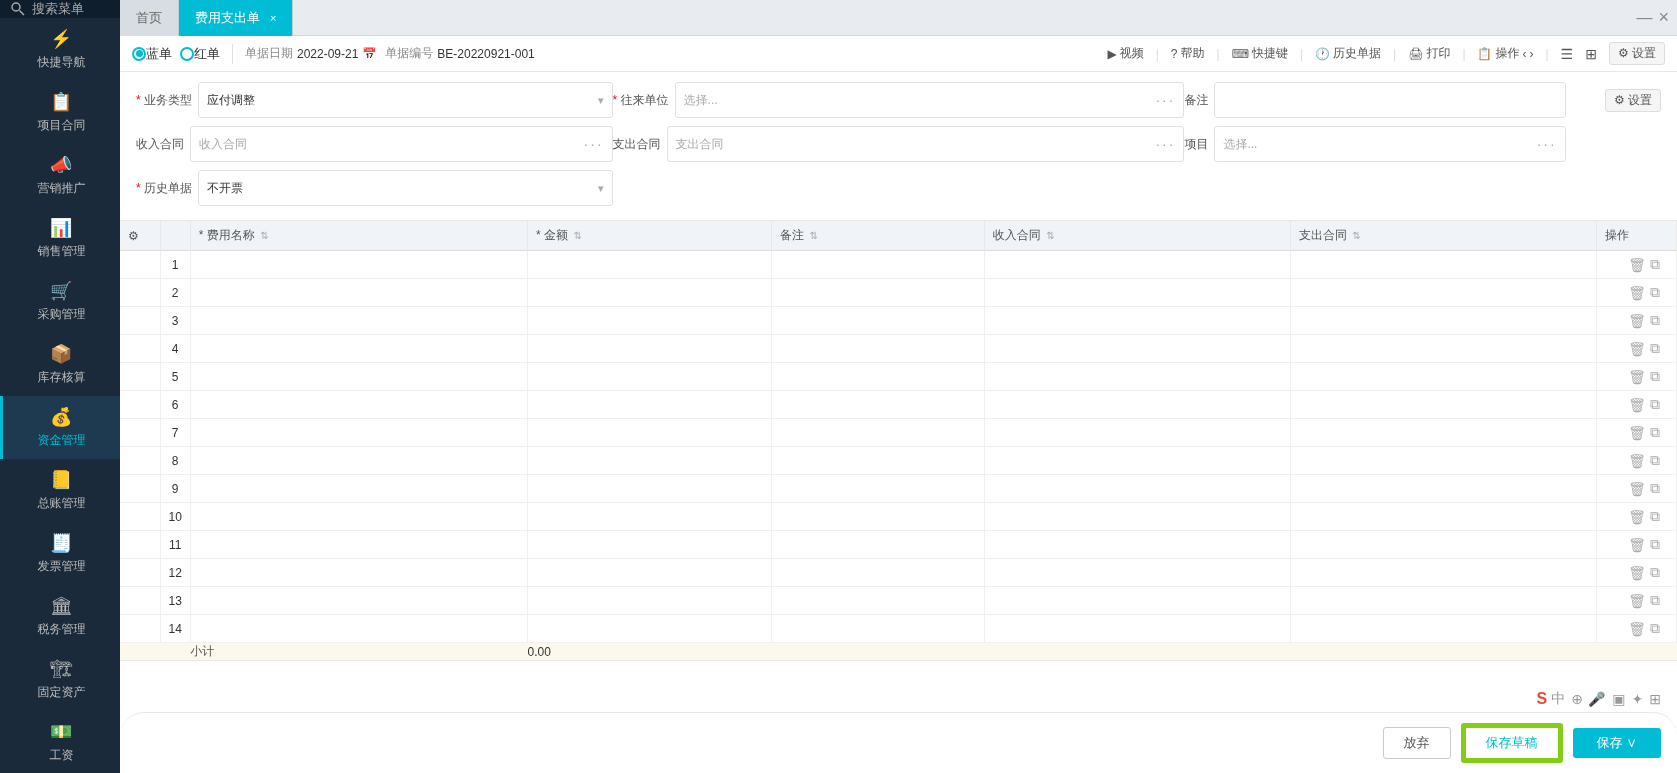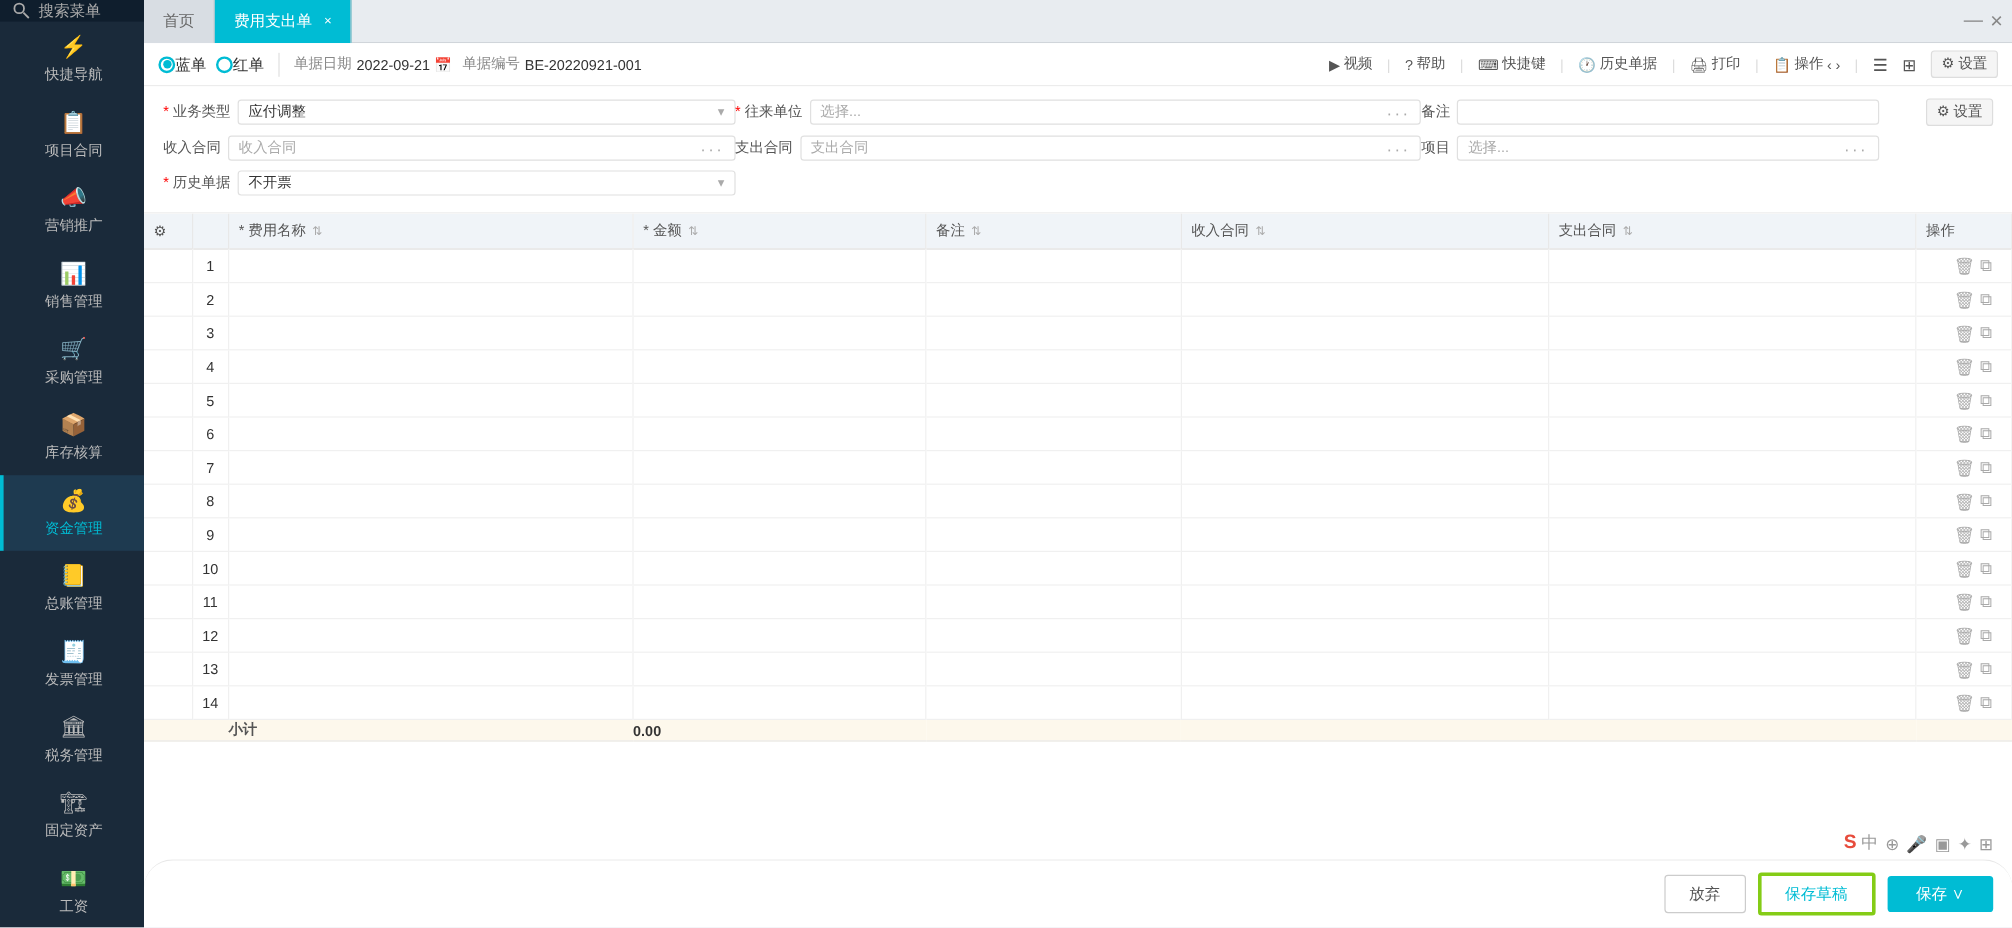--- a/index.html
+++ b/index.html
@@ -147,21 +147,21 @@
     .form-field label {
       white-space: nowrap;
       font-size: 12px;
       color: #555;
     }
     .form-field label.required::before { content: '* '; color: #f00; }
     .form-input {
       flex: 1;
       border: 1px solid #e0e0e0;
       border-radius: 3px;
-      height: 21px;
+      height: 36px;
       padding: 0 8px;
       font-size: 12px;
       color: #333;
       background: #fff;
       display: flex;
       align-items: center;
       justify-content: space-between;
       cursor: pointer;
     }
     .form-input.has-value { color: #333; }
@@ -206,21 +206,21 @@
     .expense-table tbody td {
       padding: 4px 8px;
       border-right: 1px solid #f0f0f0;
       height: 28px;
       color: #333;
       font-size: 12px;
     }
     .row-num { color: #999; text-align: center; width: 30px; }
     .action-cell { text-align: right; padding-right: 8px; display: flex; gap: 4px; align-items: center; justify-content: flex-end; }
     .action-icon { cursor: pointer; color: #aaa; font-size: 14px; }
-    .subtotal-row { background: #fdf8ec; font-weight: 700; }
+    .subtotal-row { background: #fdf8ec; font-weight: 400; }
     .subtotal-row td { border-bottom: 1px solid #e8e8e8; }
     .subtotal-label { color: #555; font-size: 12px; }
     .subtotal-value { color: #333; }
 
     
     .footer-area {
       display: flex;
       align-items: center;
       justify-content: flex-end;
       padding: 10px 16px;
@@ -234,21 +234,21 @@
       padding: 6px 20px;
       border: 1px solid #ccc;
       border-radius: 3px;
       background: #fff;
       font-size: 13px;
       color: #555;
       cursor: pointer;
     }
     .btn-draft {
       padding: 6px 20px;
-      border: 3px solid #84cc16;
+      border: 5px solid #84cc16;
       border-radius: 3px;
       background: #fff;
       font-size: 13px;
       color: #00bcd4;
       cursor: pointer;
     }
     .btn-save {
       padding: 6px 24px;
       border: none;
       border-radius: 3px;

